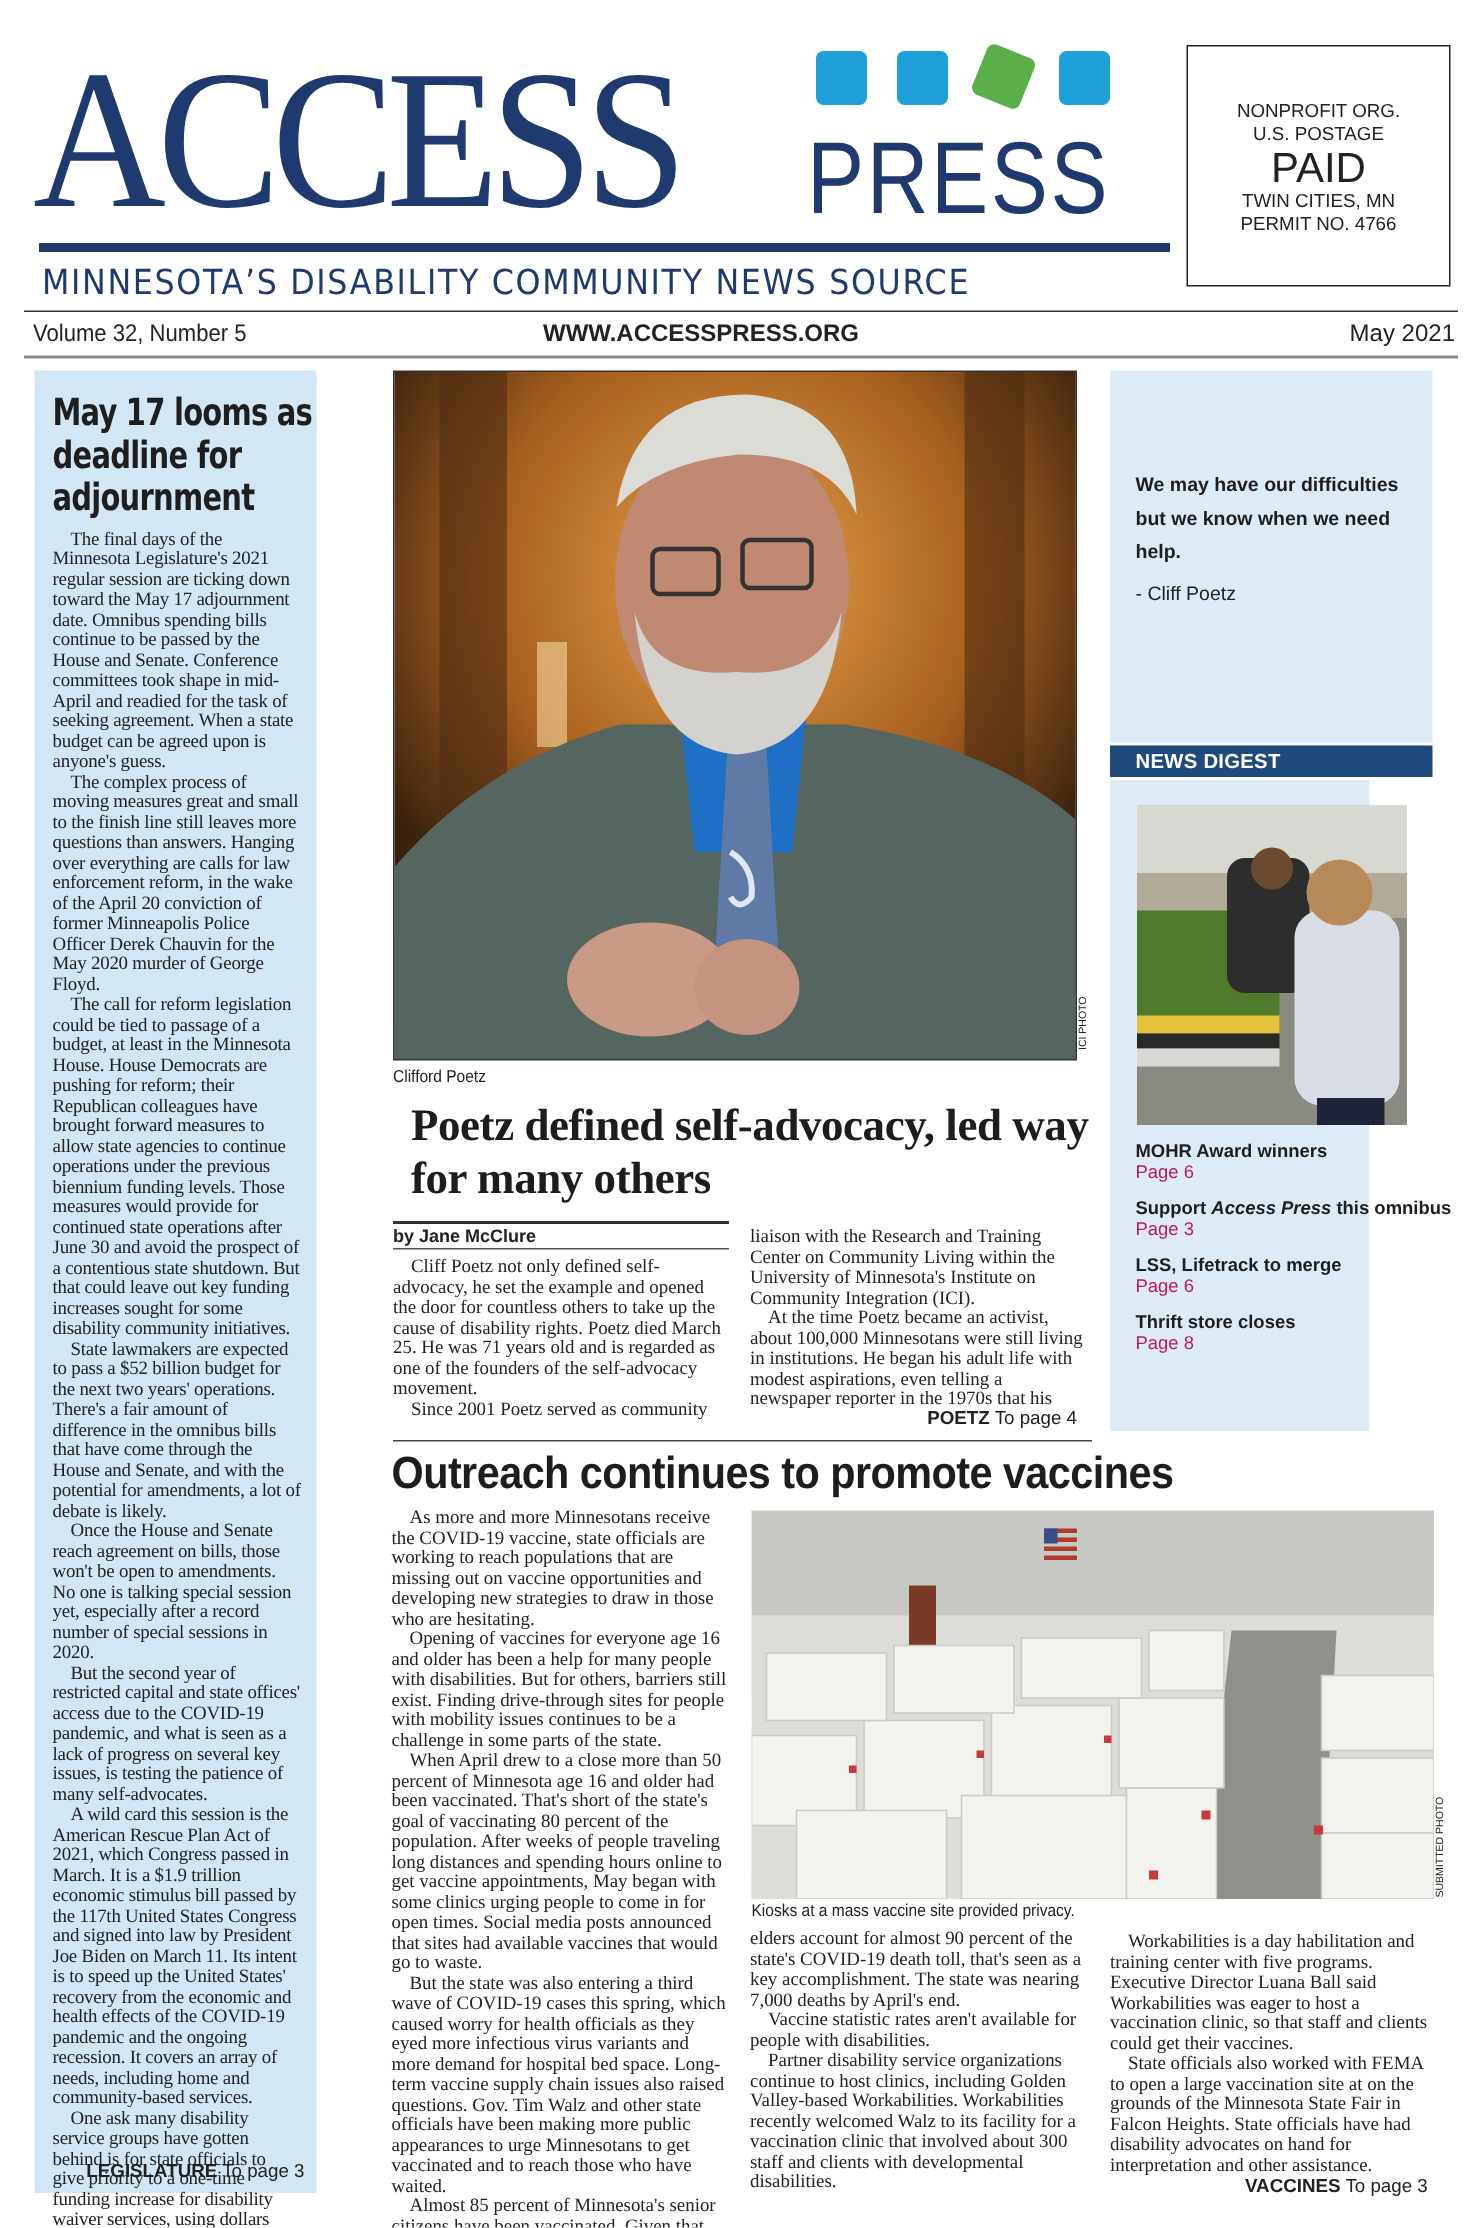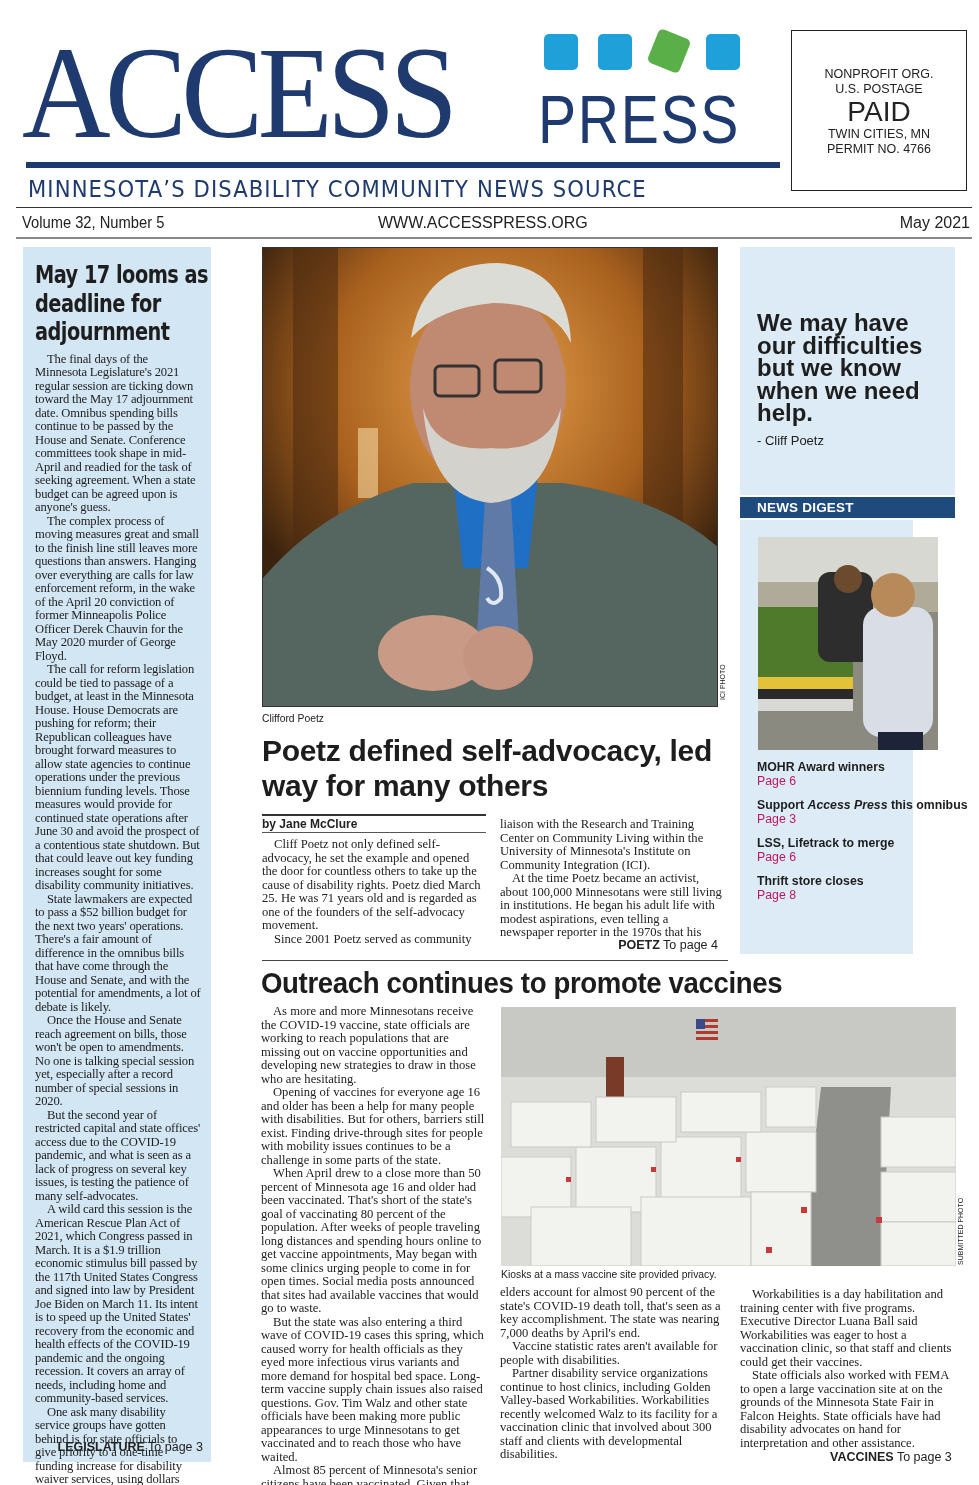--- a/index.html
+++ b/index.html
@@ -39,21 +39,21 @@
   }
   .postage .small { font-size: 12.5px; line-height: 15px; }
   .postage .big { font-size: 28px; line-height: 28px; margin: 1px 0; }
 
   .info-rule-top { position: absolute; left: 16px; top: 207px; width: 956px; height: 1px; background: #333; }
   .info-row {
     position: absolute; left: 20px; top: 211px; width: 950px; height: 24px;
     font-family: "Liberation Sans", sans-serif; font-size: 16px; color: #222;
   }
   .info-row .vol { position: absolute; left: 2px; top: 3px; transform: scaleX(0.92); transform-origin: left; }
-  .info-row .url { position: absolute; left: 358px; top: 3px; font-weight: normal; font-size: 16px; }
+  .info-row .url { position: absolute; left: 342px; top: 3px; font-weight: bold; font-size: 16px; }
   .info-row .date { position: absolute; right: 0; top: 3px; }
   .info-rule-bot { position: absolute; left: 16px; top: 237px; width: 956px; height: 2px; background: #888; }
 
   
   .left-col {
     position: absolute; left: 23px; top: 247px; width: 188px; height: 1215px;
     background: #d3e6f4; padding: 14px 10px 0 12px;
   }
   .left-head {
     font-family: "DejaVu Sans Condensed", "DejaVu Sans", sans-serif;
@@ -76,37 +76,37 @@
     background: linear-gradient(180deg, #6a3a12 0%, #b9722c 30%, #8a4f1c 55%, #3a2a1c 100%);
     border: 1px solid #333;
   }
   .photo-credit-v {
     position: absolute; font-family: "Liberation Sans", sans-serif; font-size: 7px; color: #222;
     transform: rotate(-90deg); transform-origin: left top; white-space: nowrap;
   }
   .caption { position: absolute; font-family: "Liberation Sans", sans-serif; font-size: 11.5px; color: #222; transform: scaleX(0.9); transform-origin: left top; white-space: nowrap; }
 
   .poetz-head {
-    position: absolute; left: 262px; top: 733px; width: 470px;
-    font-family: Liberation Sans, sans-serif; font-weight: bold; font-size: 30px; line-height: 35px;
+    position: absolute; left: 274px; top: 733px; width: 470px;
+    font-family: Liberation Serif, serif; font-weight: bold; font-size: 30px; line-height: 35px;
     color: #1d1d1d; letter-spacing: -0.3px;
   }
   .byline-rule { position: absolute; left: 262px; top: 814px; width: 224px; height: 1.5px; background: #333; }
   .byline { position: absolute; left: 262px; top: 817px; font-family: "Liberation Sans", sans-serif; font-weight: bold; font-size: 12px; color: #222; }
   .byline-rule2 { position: absolute; left: 262px; top: 832px; width: 224px; height: 1px; background: #555; }
 
   .poetz-c1 { position: absolute; left: 262px; top: 838px; width: 224px; }
   .poetz-c2 { position: absolute; left: 500px; top: 818px; width: 225px; }
   .poetz-jump { position: absolute; right: 261px; top: 938px; }
   .mid-rule { position: absolute; left: 262px; top: 960px; width: 466px; height: 1px; background: #444; }
 
   
   .right-col { position: absolute; left: 740px; top: 247px; width: 215px; height: 960px; }
   .quote-box { position: absolute; left: 0; top: 0; width: 215px; height: 248px; background: #ddebf7; padding: 65px 10px 0 17px; }
-  .quote-text { font-family: "Liberation Sans", sans-serif; font-weight: bold; font-size: 24px; line-height: 22.5px; color: #1e1e1e; }
+  .quote-text { font-family: "Liberation Sans", sans-serif; font-weight: bold; font-size: 13px; line-height: 22.5px; color: #1e1e1e; }
   .quote-attr { font-family: "Liberation Sans", sans-serif; font-size: 13px; margin-top: 8px; color: #222; }
 
   .digest-bar { position: absolute; left: 0; top: 250px; width: 215px; height: 21px; background: #1f4a7c; color: #fff;
     font-family: "Liberation Sans", sans-serif; font-weight: bold; font-size: 13.5px; line-height: 21px; padding-left: 17px; letter-spacing: 0.2px; }
   .digest-box { position: absolute; left: 0; top: 273px; width: 173px; height: 434px; background: #ddebf7; }
   .digest-photo { position: absolute; left: 18px; top: 17px; width: 180px; height: 213px; overflow: hidden;
     background: linear-gradient(180deg, #d8d8d0 0%, #b8b4a8 25%, #6d7a58 50%, #4d6a30 65%, #777 100%); }
   .digest-list { position: absolute; left: 17px; top: 240px; width: 200px; font-family: "Liberation Sans", sans-serif; }
   .digest-item { margin-bottom: 10px; }
   .digest-title { font-weight: bold; font-size: 12.3px; line-height: 14px; color: #1e1e1e; white-space: nowrap; }

